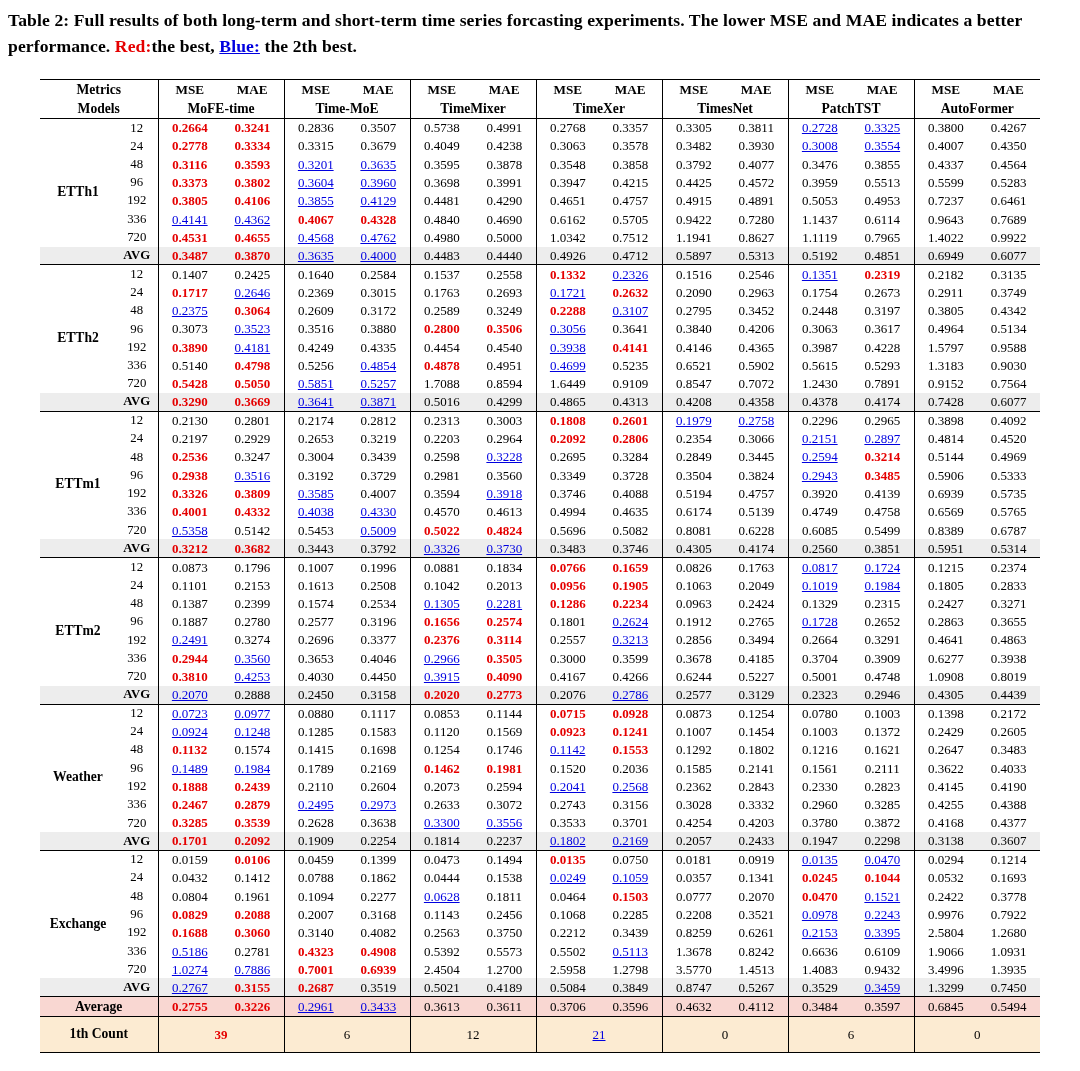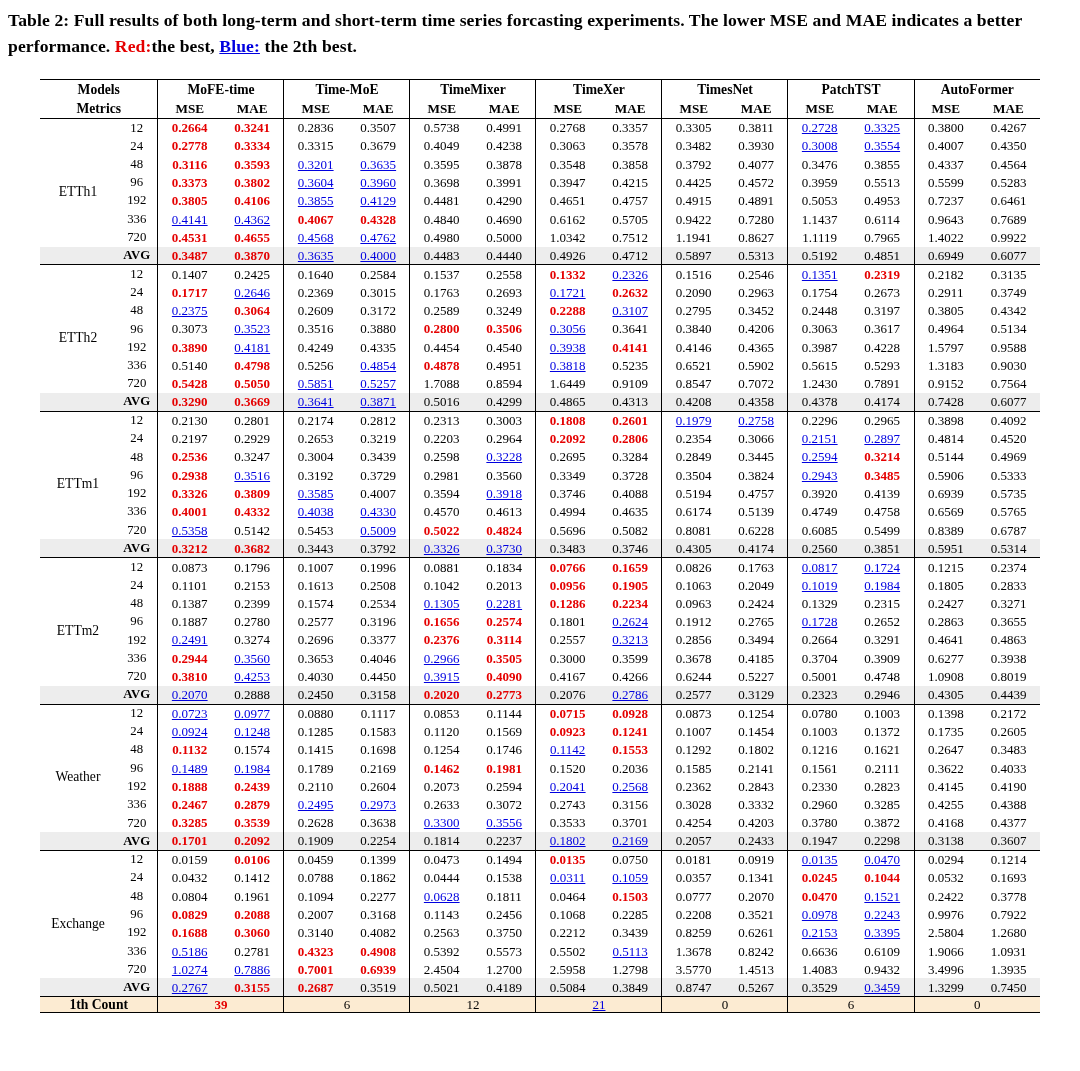--- a/index.html
+++ b/index.html
@@ -21,28 +21,28 @@
 thead{border-bottom:1.6px solid #000}
 thead th{height:19.5px;font-weight:bold}
 th.corner{font-size:13.6px}
 th.model{font-size:13.6px}
 th.metric{font-size:13.2px}
 .gs{border-left:1px solid #000}
 tr.gtop td{border-top:1px solid #000}
 tr.avg td{background:var(--avg-bg)}
 td.hz{font-size:12.8px}
 td.hz.b{font-weight:bold}
-td.ds{font-weight:normal;font-size:13.6px}
+td.ds{font-weight:bold;font-size:13.6px}
 .ds-inner{display:inline-block;transform:translateY(9px)}
 td.val{font-size:13px}
 .best{color:var(--best);font-weight:bold}
 .second{color:var(--second);text-decoration:underline}
 tbody.summary td{border-top:1.6px solid #000}
 tr.average td{background:var(--average-bg);height:19.5px}
-tr.count td{background:var(--count-bg);border-top:1px solid #000;height:16px}
+tr.count td{background:var(--count-bg);border-top:1px solid #000;height:36px}
 td.sum-label{font-weight:bold;font-size:13.6px}
 </style>
 </head>
 <body>
 
 <div class="page">
   <div class="caption"><span>Table 2: Full results of both long-term and short-term time series forcasting experiments. The lower MSE and MAE indicates a better performance. </span><span class="cap-red">Red:</span><span>the best, </span><span class="cap-blue">Blue:</span><span> the 2th best.</span></div>
   <table id="results-table">
       <colgroup>
         <col style="width: 76px;">
@@ -56,46 +56,46 @@
         <col style="width: 63px;">
         <col style="width: 63px;">
         <col style="width: 63px;">
         <col style="width: 63px;">
         <col style="width: 63px;">
         <col style="width: 63px;">
         <col style="width: 63px;">
         <col style="width: 63px;">
       </colgroup>
       <thead>
-        <tr>
-          <th class="corner" colspan="2">Models</th>
-          <th class="model gs" colspan="2">MoFE-time</th>
-          <th class="model gs" colspan="2">Time-MoE</th>
-          <th class="model gs" colspan="2">TimeMixer</th>
-          <th class="model gs" colspan="2">TimeXer</th>
-          <th class="model gs" colspan="2">TimesNet</th>
-          <th class="model gs" colspan="2">PatchTST</th>
-          <th class="model gs" colspan="2">AutoFormer</th>
-        </tr>
         <tr>
           <th class="corner" colspan="2">Metrics</th>
           <th class="metric gs">MSE</th>
           <th class="metric">MAE</th>
           <th class="metric gs">MSE</th>
           <th class="metric">MAE</th>
           <th class="metric gs">MSE</th>
           <th class="metric">MAE</th>
           <th class="metric gs">MSE</th>
           <th class="metric">MAE</th>
           <th class="metric gs">MSE</th>
           <th class="metric">MAE</th>
           <th class="metric gs">MSE</th>
           <th class="metric">MAE</th>
           <th class="metric gs">MSE</th>
           <th class="metric">MAE</th>
+        </tr>
+        <tr>
+          <th class="corner" colspan="2">Models</th>
+          <th class="model gs" colspan="2">MoFE-time</th>
+          <th class="model gs" colspan="2">Time-MoE</th>
+          <th class="model gs" colspan="2">TimeMixer</th>
+          <th class="model gs" colspan="2">TimeXer</th>
+          <th class="model gs" colspan="2">TimesNet</th>
+          <th class="model gs" colspan="2">PatchTST</th>
+          <th class="model gs" colspan="2">AutoFormer</th>
         </tr>
       </thead>
       <tbody class="group">
         <tr class="gtop">
           <td class="ds"></td>
           <td class="hz">12</td>
           <td class="val gs best">0.2664</td>
           <td class="val best">0.3241</td>
           <td class="val gs">0.2836</td>
           <td class="val">0.3507</td>
@@ -330,21 +330,21 @@
         </tr>
         <tr>
           <td class="ds"></td>
           <td class="hz">336</td>
           <td class="val gs">0.5140</td>
           <td class="val best">0.4798</td>
           <td class="val gs">0.5256</td>
           <td class="val second">0.4854</td>
           <td class="val gs best">0.4878</td>
           <td class="val">0.4951</td>
-          <td class="val gs second">0.3818</td>
+          <td class="val gs second">0.4699</td>
           <td class="val">0.5235</td>
           <td class="val gs">0.6521</td>
           <td class="val">0.5902</td>
           <td class="val gs">0.5615</td>
           <td class="val">0.5293</td>
           <td class="val gs">1.3183</td>
           <td class="val">0.9030</td>
         </tr>
         <tr>
           <td class="ds"></td>
@@ -702,21 +702,21 @@
           <td class="val gs">0.1285</td>
           <td class="val">0.1583</td>
           <td class="val gs">0.1120</td>
           <td class="val">0.1569</td>
           <td class="val gs best">0.0923</td>
           <td class="val best">0.1241</td>
           <td class="val gs">0.1007</td>
           <td class="val">0.1454</td>
           <td class="val gs">0.1003</td>
           <td class="val">0.1372</td>
-          <td class="val gs">0.1735</td>
+          <td class="val gs">0.2429</td>
           <td class="val">0.2605</td>
         </tr>
         <tr>
           <td class="ds"></td>
           <td class="hz">48</td>
           <td class="val gs best">0.1132</td>
           <td class="val">0.1574</td>
           <td class="val gs">0.1415</td>
           <td class="val">0.1698</td>
           <td class="val gs">0.1254</td>
@@ -842,21 +842,21 @@
         </tr>
         <tr>
           <td class="ds"></td>
           <td class="hz">24</td>
           <td class="val gs">0.0432</td>
           <td class="val">0.1412</td>
           <td class="val gs">0.0788</td>
           <td class="val">0.1862</td>
           <td class="val gs">0.0444</td>
           <td class="val">0.1538</td>
-          <td class="val gs second">0.0311</td>
+          <td class="val gs second">0.0249</td>
           <td class="val second">0.1059</td>
           <td class="val gs">0.0357</td>
           <td class="val">0.1341</td>
           <td class="val gs best">0.0245</td>
           <td class="val best">0.1044</td>
           <td class="val gs">0.0532</td>
           <td class="val">0.1693</td>
         </tr>
         <tr>
           <td class="ds"></td>
@@ -961,20 +961,37 @@
           <td class="val">0.3849</td>
           <td class="val gs">0.8747</td>
           <td class="val">0.5267</td>
           <td class="val gs">0.3529</td>
           <td class="val second">0.3459</td>
           <td class="val gs">1.3299</td>
           <td class="val">0.7450</td>
         </tr>
       </tbody>
       <tbody class="summary">
+        <tr class="average">
+          <td class="sum-label" colspan="2">Average</td>
+          <td class="val gs best">0.2755</td>
+          <td class="val best">0.3226</td>
+          <td class="val gs second">0.2961</td>
+          <td class="val second">0.3433</td>
+          <td class="val gs">0.3613</td>
+          <td class="val">0.3611</td>
+          <td class="val gs">0.3706</td>
+          <td class="val">0.3596</td>
+          <td class="val gs">0.4632</td>
+          <td class="val">0.4112</td>
+          <td class="val gs">0.3484</td>
+          <td class="val">0.3597</td>
+          <td class="val gs">0.6845</td>
+          <td class="val">0.5494</td>
+        </tr>
         <tr class="count">
           <td class="sum-label" colspan="2">1th Count</td>
           <td class="val gs best" colspan="2">39</td>
           <td class="val gs" colspan="2">6</td>
           <td class="val gs" colspan="2">12</td>
           <td class="val gs second" colspan="2">21</td>
           <td class="val gs" colspan="2">0</td>
           <td class="val gs" colspan="2">6</td>
           <td class="val gs" colspan="2">0</td>
         </tr>

